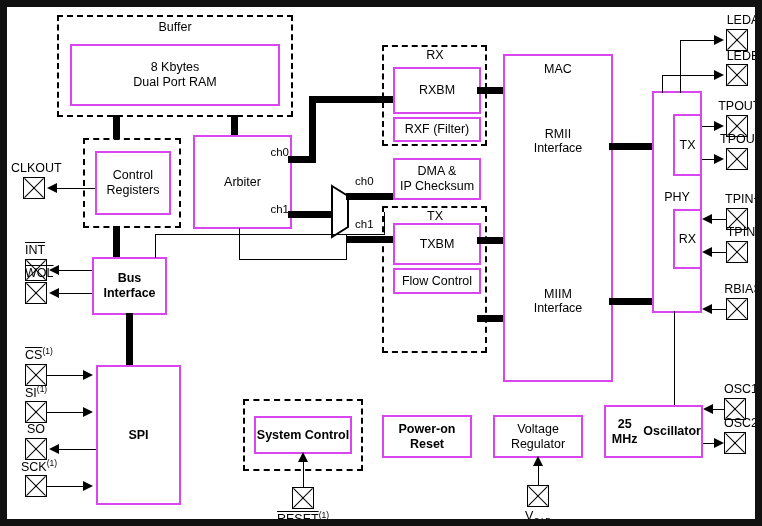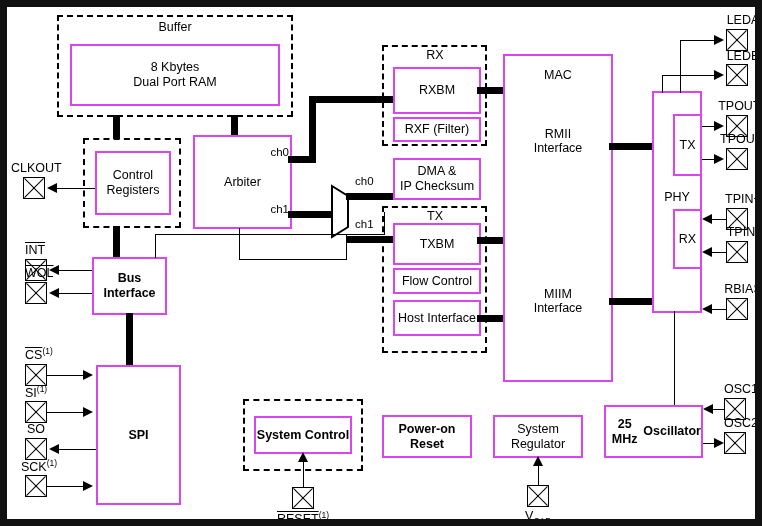--- a/index.html
+++ b/index.html
@@ -115,31 +115,28 @@
   </div>
 
   <div class="dash" style="left:375px;top:199px;width:105px;height:147px;"></div>
   <div class="lbl c" style="left:428px;top:202px;">TX</div>
   <div class="blk" style="left:386px;top:216px;width:88px;height:42px;">
     <span>TXBM</span>
   </div>
   <div class="blk" style="left:386px;top:261px;width:88px;height:26px;">
     <span>Flow Control</span>
   </div>
-  <div class="blk" style="left:386px;top:293px;width:88px;height:36px;">
-    <span>Host Interface</span>
-  </div>
 
   <div class="hb" style="left:470px;top:230px;width:33px;"></div>
   <div class="hb" style="left:470px;top:308px;width:33px;"></div>
 
   <div class="v" style="left:496px;top:230px;height:145px;"></div>
 
   <div class="blk" style="left:496px;top:47px;width:110px;height:328px;align-items:flex-start;">
-    <span style="position:absolute;left:0;right:0;top:12px;">MAC</span>
+    <span style="position:absolute;left:0;right:0;top:6px;">MAC</span>
   </div>
   <div class="lbl c" style="left:551px;top:120px;text-align:center;">
     <span>RMII</span><br>
     <span>Interface</span>
   </div>
   <div class="lbl c" style="left:551px;top:280px;text-align:center;">
     <span>MIIM</span><br>
     <span>Interface</span>
   </div>
 
@@ -261,21 +258,21 @@
   <div class="lbl c" style="left:296px;top:504px;">
     <span class="ovr">RESET</span><span class="sup">(1)</span>
   </div>
 
   <div class="blk b" style="left:375px;top:408px;width:90px;height:43px;flex-direction:column;">
     <span>Power-on</span>
     <span>Reset</span>
   </div>
 
   <div class="blk" style="left:486px;top:408px;width:90px;height:43px;flex-direction:column;">
-    <span>System</span>
+    <span>Voltage</span>
     <span>Regulator</span>
   </div>
   <div class="pin" style="left:520px;top:478px;"></div>
   <div class="v" style="left:531px;top:456px;height:22px;"></div>
   <div class="ar u" style="left:526px;top:449px;"></div>
   <div class="lbl c" style="left:531px;top:502px;">
     <span>V</span><span class="sub">CAP</span>
   </div>
 
   <div class="blk b" style="left:597px;top:398px;width:99px;height:53px;flex-direction:row;">

